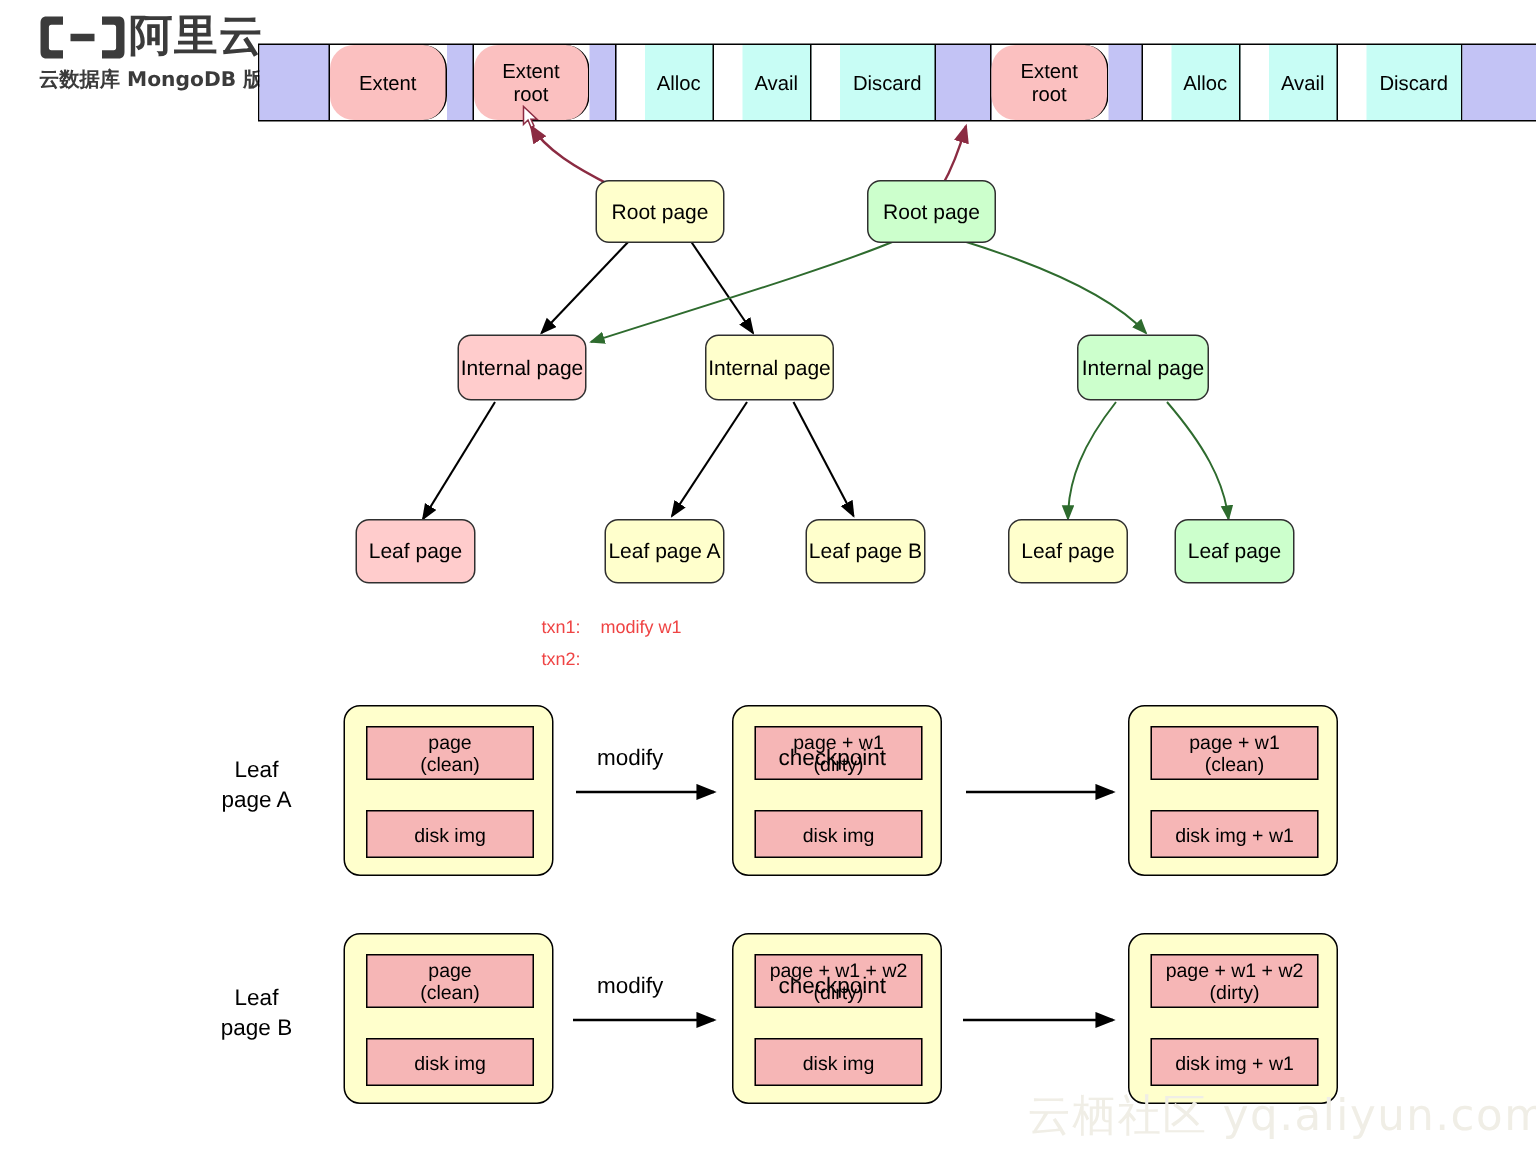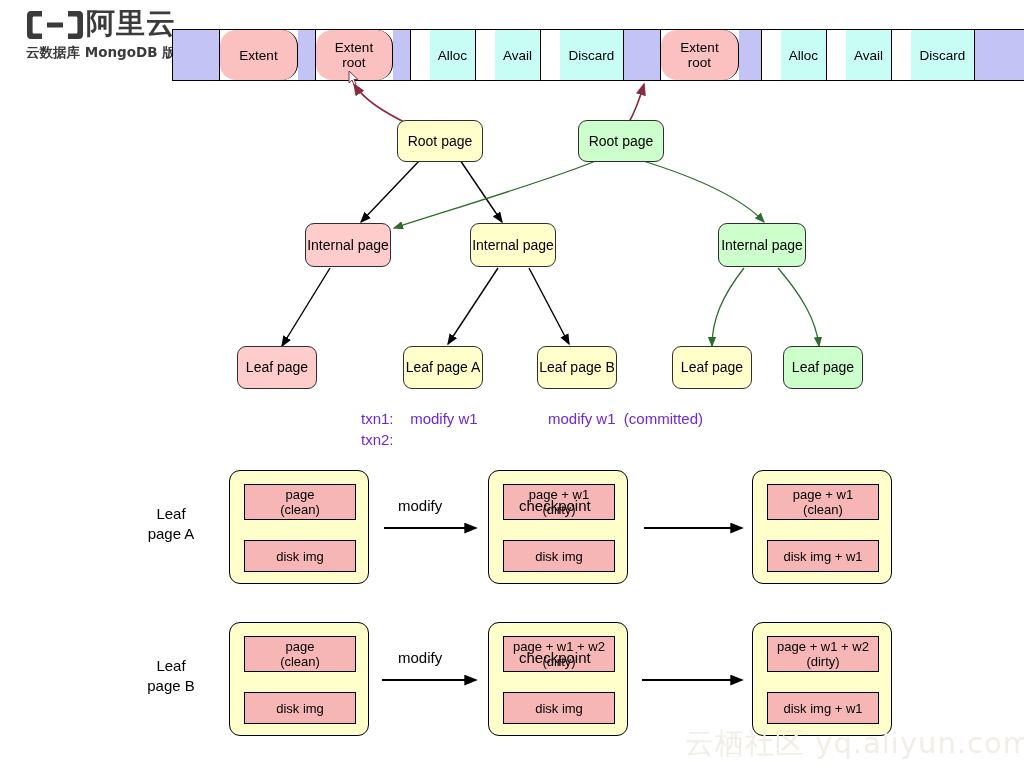--- a/index.html
+++ b/index.html
@@ -34,21 +34,21 @@
 
   
   .node{position:absolute;box-sizing:border-box;border:1px solid #2f2f2f;
         border-radius:9px;display:flex;align-items:center;justify-content:center;
         text-align:center;font-size:14px;line-height:17px;color:#000;}
   .n-yellow{background:#ffffcc;}
   .n-pink{background:#ffcccc;}
   .n-green{background:#ccffcc;}
 
   
-  .txn{position:absolute;font-size:15px;line-height:21px;color:#6d28d9;white-space:pre;}
+  .txn{position:absolute;font-size:12px;line-height:21px;color:#ef4444;white-space:pre;}
 
   
   .rowlabel{position:absolute;font-size:15px;line-height:20px;text-align:center;color:#000;}
   .pagebox{position:absolute;box-sizing:border-box;background:#ffffcc;
            border:1.5px solid #000;border-radius:11px;}
   .inner{position:absolute;box-sizing:border-box;background:#f6b6b6;
          border:1px solid #000;display:flex;align-items:center;justify-content:center;
          text-align:center;font-size:13px;line-height:15px;color:#000;}
   .oplabel{position:absolute;font-size:15px;color:#000;text-align:center;white-space:nowrap;}
 
@@ -180,21 +180,20 @@
   </div>
   <div class="node n-yellow" style="left:656px;top:346px;width:80px;height:43px;">
     <span>Leaf page</span>
   </div>
   <div class="node n-green" style="left:767px;top:346px;width:80px;height:43px;">
     <span>Leaf page</span>
   </div>
 
   <div class="txn" style="left:345px;top:408px;">txn1:    modify w1</div>
   <div class="txn" style="left:345px;top:429px;">txn2:</div>
-  <div class="txn" style="left:532px;top:408px;">modify w1  (committed)</div>
 
   <div id="flows">
       <div class="rowlabel" style="left: 110px; top: 504px; width: 90px;">
         <div>Leaf</div>
         <div>page A</div>
       </div>
       <div class="pagebox" style="left: 213px; top: 470px; width: 140px; height: 114px;">
         <div class="inner" style="left: 14px; top: 13px; width: 112px; height: 36px;">page<br>(clean)</div>
         <div class="inner" style="left: 14px; top: 69px; width: 112px; height: 32px;">disk img</div>
       </div>

